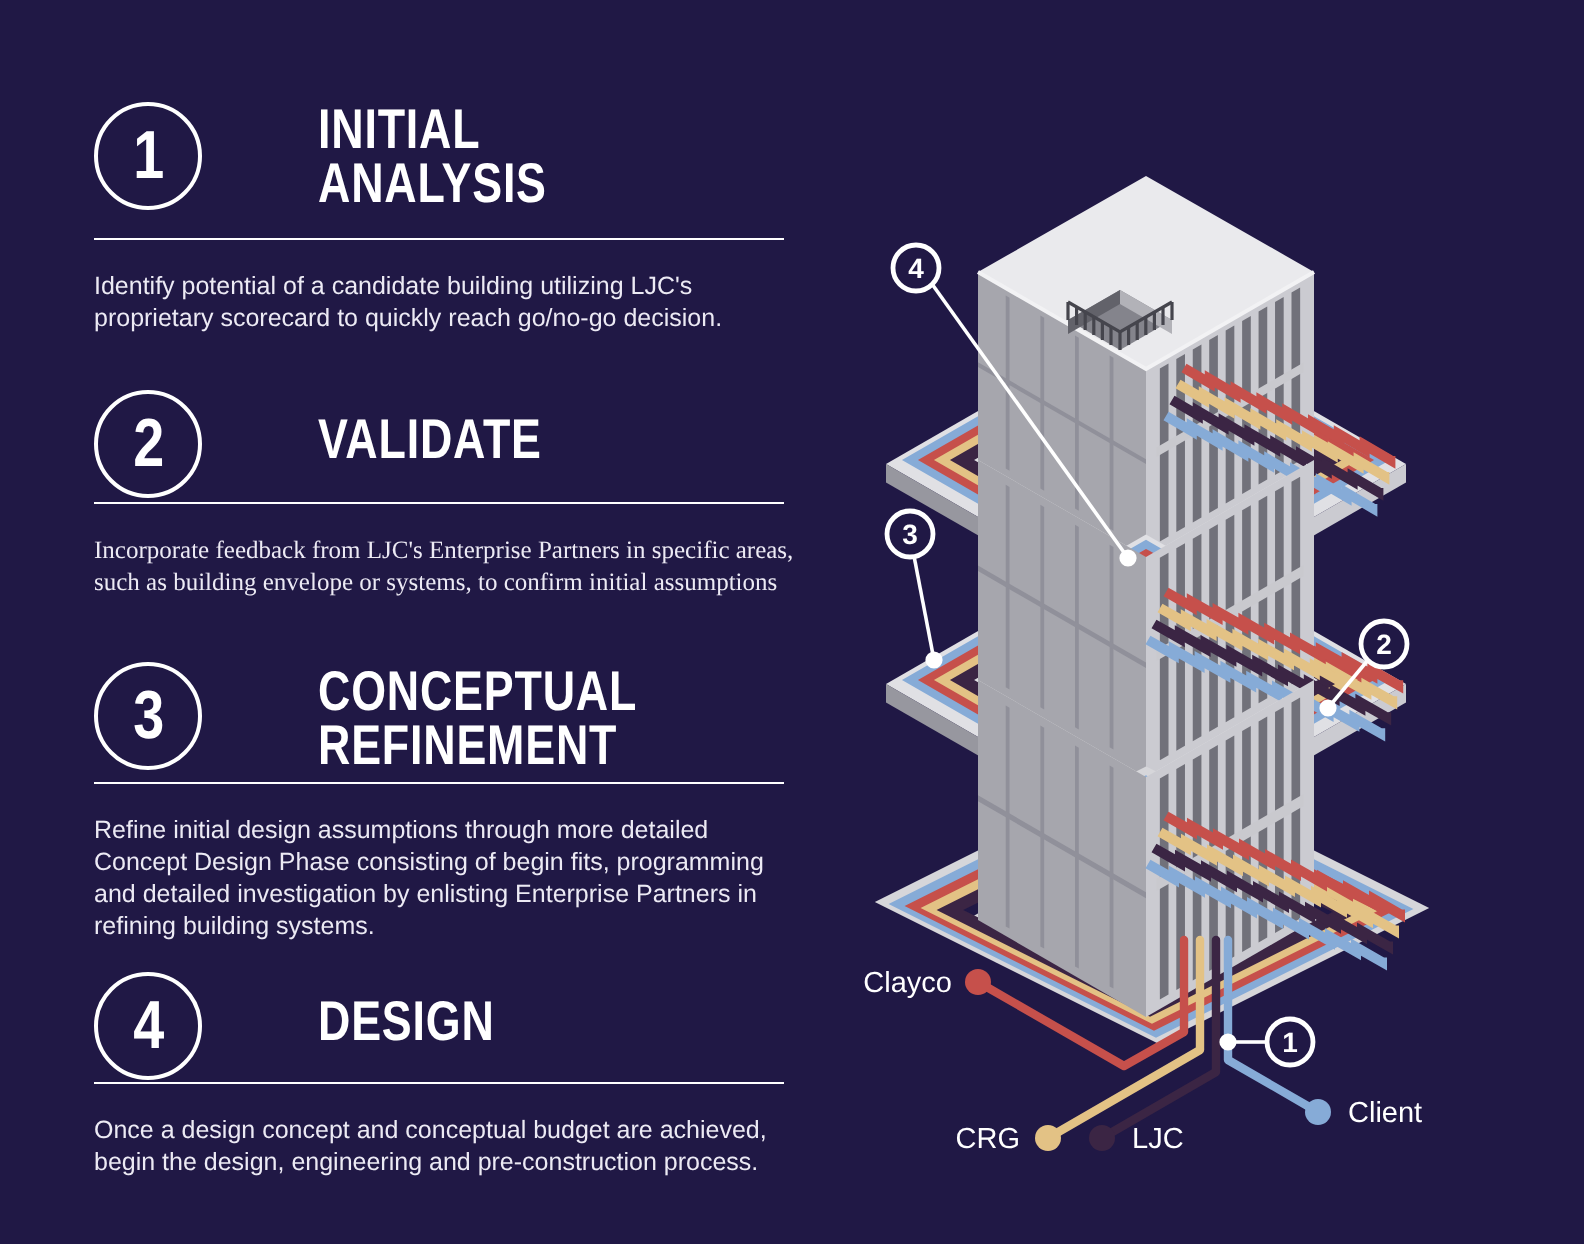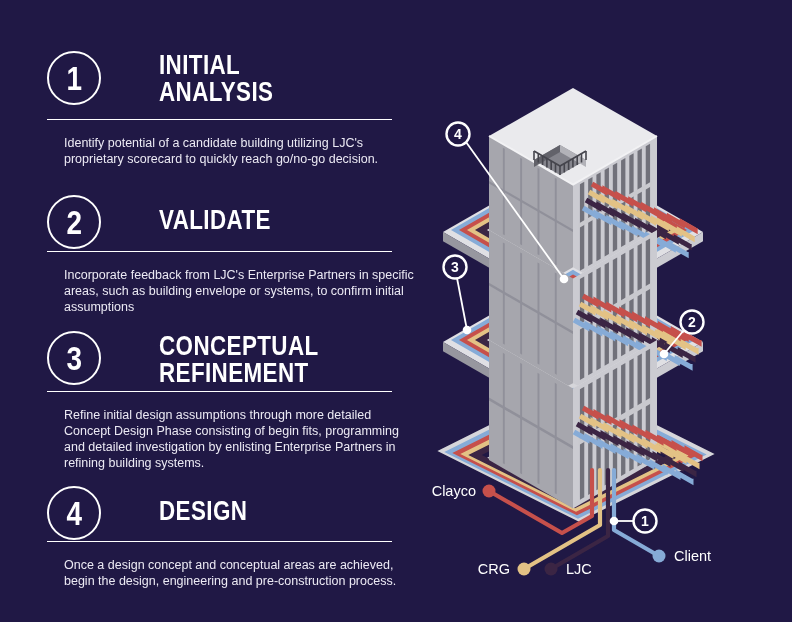--- a/index.html
+++ b/index.html
@@ -17,21 +17,21 @@
   .badge span{
     font-size:34px;font-weight:700;transform:scaleX(.82);transform-origin:center;
     letter-spacing:-1px;
   }
   .title{
     position:absolute;left:112px;font-weight:700;font-size:28px;line-height:27px;
     transform:scaleX(.8);transform-origin:left top;white-space:nowrap;letter-spacing:.5px;
   }
   .rule{position:absolute;left:0;width:345px;height:0;border-top:1.2px solid #fff;}
   .desc{
-    position:absolute;left:17px;width:352px;font-size:12.5px;line-height:16px;color:#eceaf4;
+    position:absolute;left:0;width:352px;font-size:12.5px;line-height:16px;color:#eceaf4;
   }
   .illustration{position:absolute;left:430px;top:0;width:362px;height:622px;}
   
   .bnd{fill:none;stroke-width:6;}
   .stair{fill:none;stroke-width:5;}
   .lead{fill:none;stroke:#fff;stroke-width:1.8;}
   .legline{fill:none;stroke-width:4.2;stroke-linecap:round;stroke-linejoin:round;}
   .st-red{stroke:var(--clayco,#c6504b);} .st-gold{stroke:var(--crg,#e3c285);}
   .st-purple{stroke:var(--ljc,#3b2544);} .st-blue{stroke:var(--client,#86abd7);}
   .f-red{fill:var(--clayco,#c6504b);} .f-gold{fill:var(--crg,#e3c285);}
@@ -60,21 +60,21 @@
 
 <section class="step" style="top:0;">
   <div class="badge" style="top:195px;">
     <span>2</span>
   </div>
   <div class="title" style="top:206px;">
     <div>VALIDATE</div>
     <div></div>
   </div>
   <div class="rule" style="top:251px;"></div>
-  <p class="desc" style="top:254px;">Incorporate feedback from LJC's Enterprise Partners in specific areas, such as building envelope or systems, to confirm initial assumptions</p>
+  <p class="desc" style="top:254px;font-family:Liberation Serif, serif;">Incorporate feedback from LJC's Enterprise Partners in specific areas, such as building envelope or systems, to confirm initial assumptions</p>
 </section>
 
 <section class="step" style="top:0;">
   <div class="badge" style="top:331px;">
     <span>3</span>
   </div>
   <div class="title" style="top:332px;">
     <div>CONCEPTUAL</div>
     <div>REFINEMENT</div>
   </div>
@@ -84,21 +84,21 @@
 
 <section class="step" style="top:0;">
   <div class="badge" style="top:486px;">
     <span>4</span>
   </div>
   <div class="title" style="top:497px;">
     <div>DESIGN</div>
     <div></div>
   </div>
   <div class="rule" style="top:541px;"></div>
-  <p class="desc" style="top:544px;">Once a design concept and conceptual areas are achieved, begin the design, engineering and pre-construction process.</p>
+  <p class="desc" style="top:544px;">Once a design concept and conceptual budget are achieved, begin the design, engineering and pre-construction process.</p>
 </section>
 
 <div class="illustration">
 <svg width="362" height="622" viewBox="430 0 362 622" xmlns="http://www.w3.org/2000/svg">
   <defs>
     <g id="winR">
       <rect x="8" y="4" width="5" height="92" fill="#71717a"></rect>
           <rect x="17.5" y="4" width="5" height="92" fill="#71717a"></rect>
       <rect x="27" y="4" width="5" height="92" fill="#71717a"></rect>
           <rect x="36.5" y="4" width="5" height="92" fill="#71717a"></rect>

